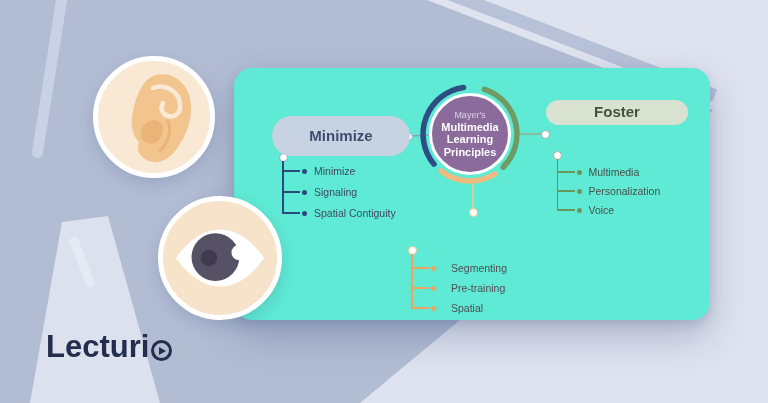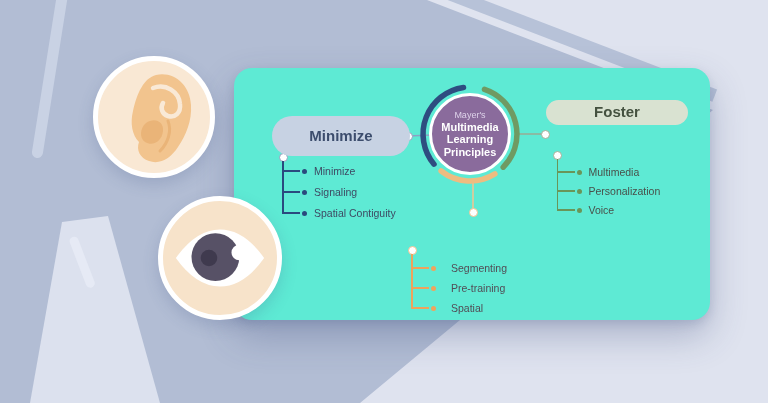--- a/index.html
+++ b/index.html
@@ -187,14 +187,20 @@
 
   <div class="photo-circle eye-circle">
     <svg viewBox="0 0 124 124">
       <path d="M14 62 Q36 31 62 31 Q88 31 110 62 Q88 93 62 93 Q36 93 14 62 Z" fill="#ffffff"></path>
       <circle cx="57" cy="61" r="26" fill="#575166"></circle>
       <circle cx="50" cy="62" r="9" fill="#3f3a4e"></circle>
       <circle cx="83" cy="56" r="8.5" fill="#ffffff"></circle>
     </svg>
   </div>
 
+  <div class="logo">
+    <span>Lecturi</span>
+    <span class="logo-o">
+      <span class="logo-play"></span>
+    </span>
+  </div>
 
 </div>
 
 </body></html>

